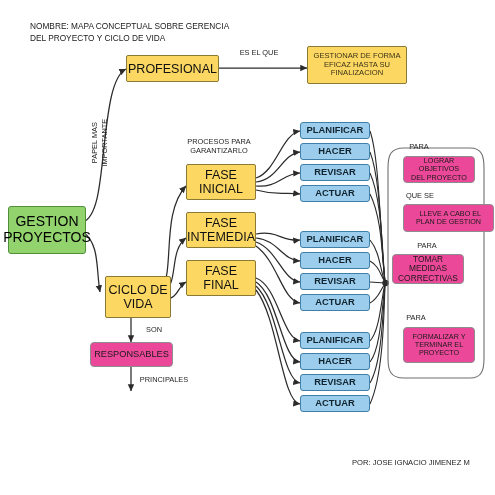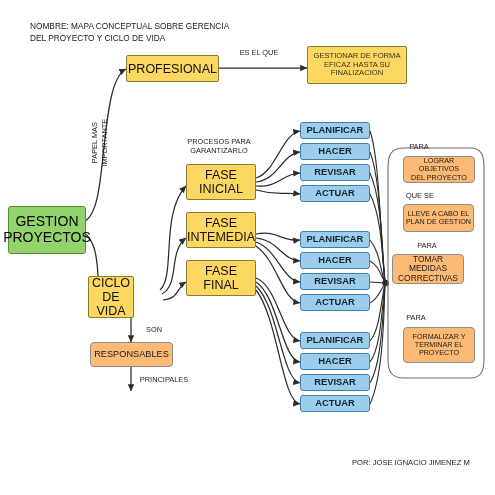--- a/index.html
+++ b/index.html
@@ -39,21 +39,21 @@
   }
   .blue{
     background:#9dcdec;
     border:1.2px solid #3f7fa8;
     border-radius:3px;
     font-size:9.4px;
     font-weight:bold;
     color:#10242f;
   }
   .plain{
-    background:#fdba74;
+    background:#ec4899;
     border:1.1px solid #8d8d8d;
     border-radius:4px;
     font-size:9.2px;
     color:#1a1a1a;
   }
   .plain.tiny{font-size:7.2px;}
   .plain.mid{font-size:8.4px;}
 
   .caption{
     position:absolute;
@@ -158,21 +158,21 @@
 
   <div class="node green" style="left:8px;top:206px;width:78px;height:48px;">GESTION
 PROYECTOS</div>
 
   <div class="node yellow" style="left:126px;top:55px;width:93px;height:27px;">PROFESIONAL</div>
 
   <div class="node yellow small" style="left:307px;top:46px;width:100px;height:38px;">GESTIONAR DE FORMA
 EFICAZ  HASTA  SU
 FINALIZACION</div>
 
-  <div class="node yellow" style="left:88px;top:276px;width:46px;height:42px;">CICLO  DE
+  <div class="node yellow" style="left:105px;top:276px;width:66px;height:42px;">CICLO  DE
 VIDA</div>
 
   <div class="node plain" style="left:90px;top:342px;width:83px;height:25px;">RESPONSABLES</div>
 
 
   <div class="node yellow" style="left:186px;top:164px;width:70px;height:36px;">FASE
 INICIAL</div>
   <div class="node yellow" style="left:186px;top:212px;width:70px;height:36px;">FASE
 INTEMEDIA</div>
   <div class="node yellow" style="left:186px;top:260px;width:70px;height:36px;">FASE
@@ -191,21 +191,21 @@
   <div class="node blue" style="left:300px;top:332px;width:70px;height:17px;">PLANIFICAR</div>
   <div class="node blue" style="left:300px;top:353px;width:70px;height:17px;">HACER</div>
   <div class="node blue" style="left:300px;top:374px;width:70px;height:17px;">REVISAR</div>
   <div class="node blue" style="left:300px;top:395px;width:70px;height:17px;">ACTUAR</div>
 
   <div class="caption" style="left:396px;top:142px;width:46px;">PARA</div>
   <div class="node plain tiny" style="left:403px;top:156px;width:72px;height:27px;">LOGRAR OBJETIVOS
 DEL PROYECTO</div>
 
   <div class="caption" style="left:394px;top:191px;width:52px;">QUE SE</div>
-  <div class="node plain tiny" style="left:403px;top:204px;width:71px;height:28px;">LLEVE A CABO EL
+  <div class="node plain tiny" style="left:403px;top:204px;width:91px;height:28px;text-align:right;">LLEVE A CABO EL
 PLAN DE GESTION</div>
 
   <div class="caption" style="left:404px;top:241px;width:46px;">PARA</div>
   <div class="node plain mid" style="left:392px;top:254px;width:72px;height:30px;">TOMAR MEDIDAS
 CORRECTIVAS</div>
 
   <div class="caption" style="left:393px;top:313px;width:46px;">PARA</div>
   <div class="node plain tiny" style="left:403px;top:327px;width:72px;height:36px;">FORMALIZAR Y
 TERMINAR EL
 PROYECTO</div>

